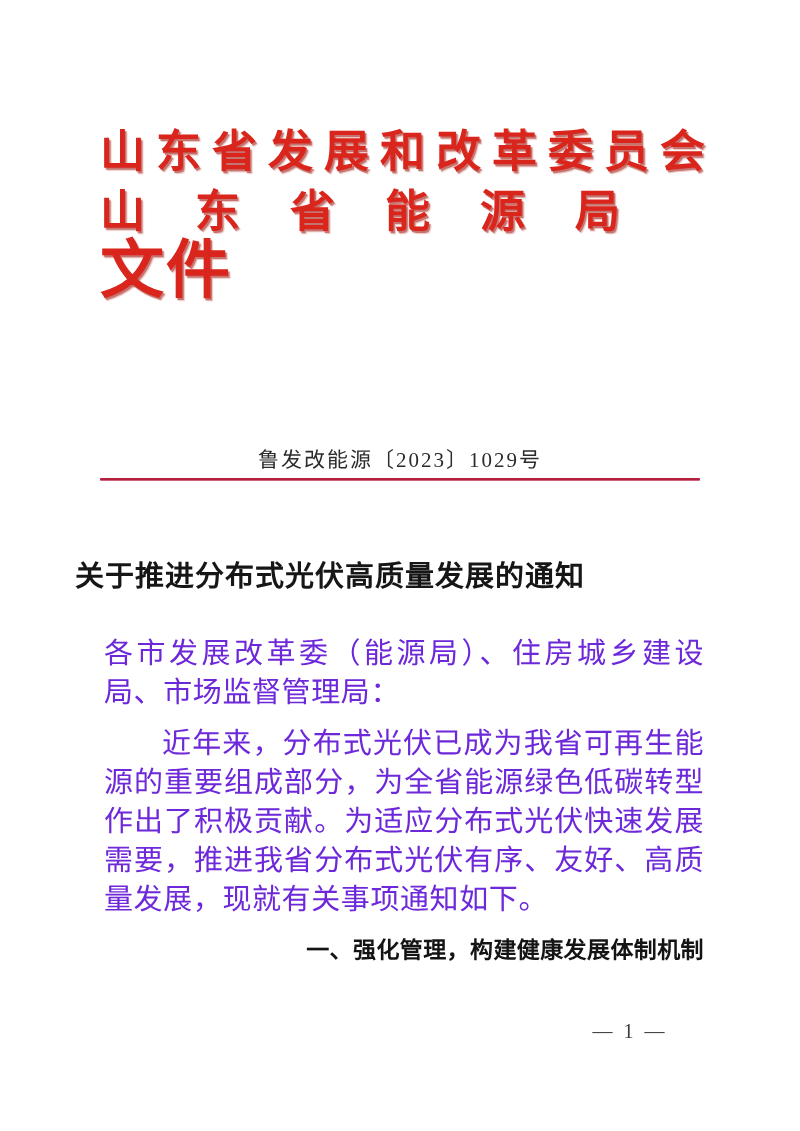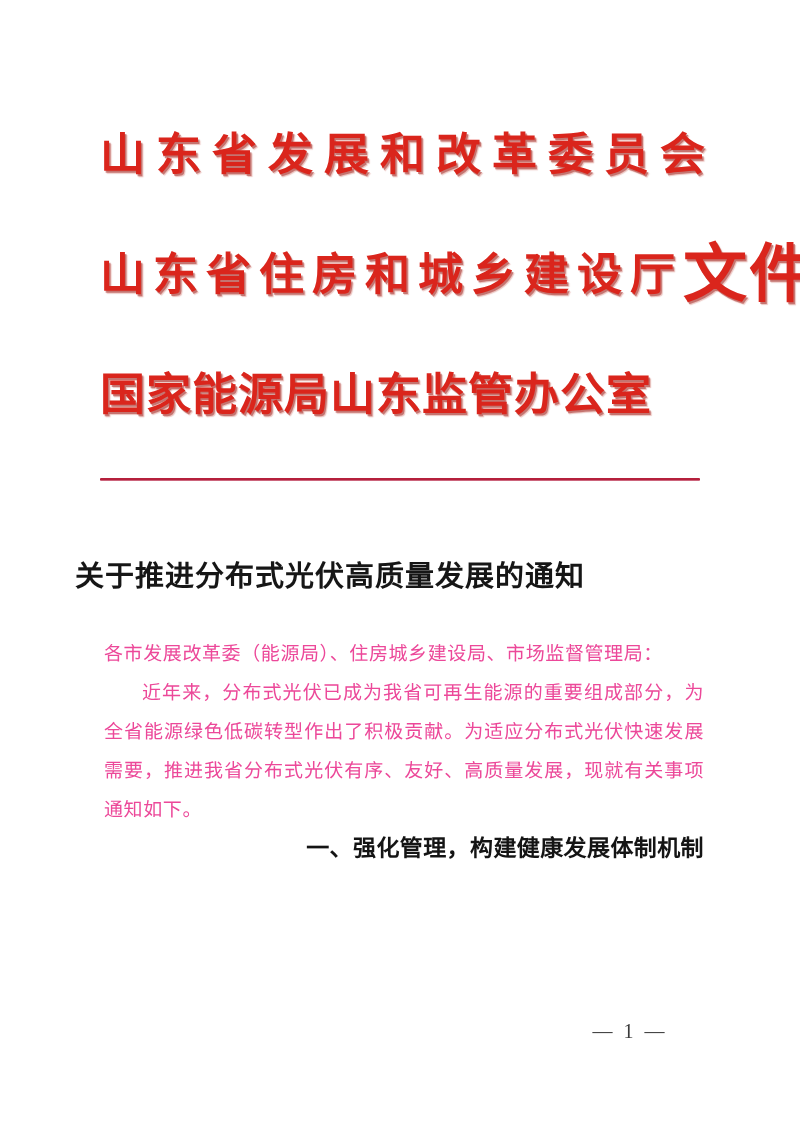--- a/index.html
+++ b/index.html
@@ -35,21 +35,21 @@
     position: absolute;
     left: 100px;
     width: 600px;
     height: 54px;
     display: flex;
     align-items: center;
     white-space: nowrap;
   }
   .mh-text {
     display: inline-block;
-    font-family: Liberation Serif, serif;
+    font-family: Liberation Mono, monospace;
     font-weight: 700;
     color: #DA251C;
     text-shadow: 1.5px 1.5px 0 rgba(150, 20, 16, 0.45),
                  2.5px 2.5px 1px rgba(190, 60, 45, 0.30);
     line-height: 1;
   }
   
   .mh-l1 { top: 0px; }
   .mh-l1 .mh-text { font-size: 45px; letter-spacing: 11px; }
   
@@ -111,38 +111,38 @@
   
   .body-block {
     position: absolute;
     left: 104px;
     top: 634px;
     width: 600px;
   }
   .para {
     margin: 0;
     font-family: Liberation Sans, sans-serif;
-    font-size: 19px;
+    font-size: 29px;
     line-height: 39px;
     letter-spacing: 0.6px;
-    color: #ec4899;
+    color: #6d28d9;
     text-align: justify;
     text-justify: inter-character;
   }
   .para.indent { text-indent: 2em; }
   .para.heading {
     font-family: "DejaVu Sans", "Liberation Sans", sans-serif;
     font-weight: 700;
     font-size: 23px;
     letter-spacing: 0.4px;
     color: #141414;
     text-indent: 2em;
     text-align: right;
   }
-  .para + .para { margin-top: 0; }
+  .para + .para { margin-top: 12px; }
 
   
   .page-number {
     position: absolute;
     left: 0;
     top: 1020px;
     width: 800px;
     text-align: center;
     font-family: "Liberation Serif", "DejaVu Serif", serif;
     font-size: 20px;
@@ -156,33 +156,33 @@
 <body>
 
 <div class="page">
 
   <div class="masthead">
 
     <div class="mh-line mh-l1">
       <span class="mh-text">山东省发展和改革委员会</span>
     </div>
 
+    <div class="mh-line mh-l2">
+      <span class="mh-text">山东省能源局</span>
+    </div>
 
     <div class="mh-line mh-l3">
-      <span class="mh-text">山东省住房和城乡建设厅</span>
       <span class="mh-text mh-doc">文件</span>
     </div>
 
 
-    <div class="mh-line mh-l5">
-      <span class="mh-text">国家能源局山东监管办公室</span>
-    </div>
 
   </div>
 
+  <div class="doc-number">鲁发改能源〔2023〕1029号</div>
 
   <div class="red-rule"></div>
 
   <div class="doc-title">关于推进分布式光伏高质量发展的通知</div>
 
   <div class="body-block">
 
     <p class="para">各市发展改革委（能源局）、住房城乡建设局、市场监督管理局：</p>
 
     <p class="para indent">近年来，分布式光伏已成为我省可再生能源的重要组成部分，为全省能源绿色低碳转型作出了积极贡献。为适应分布式光伏快速发展需要，推进我省分布式光伏有序、友好、高质量发展，现就有关事项通知如下。</p>

